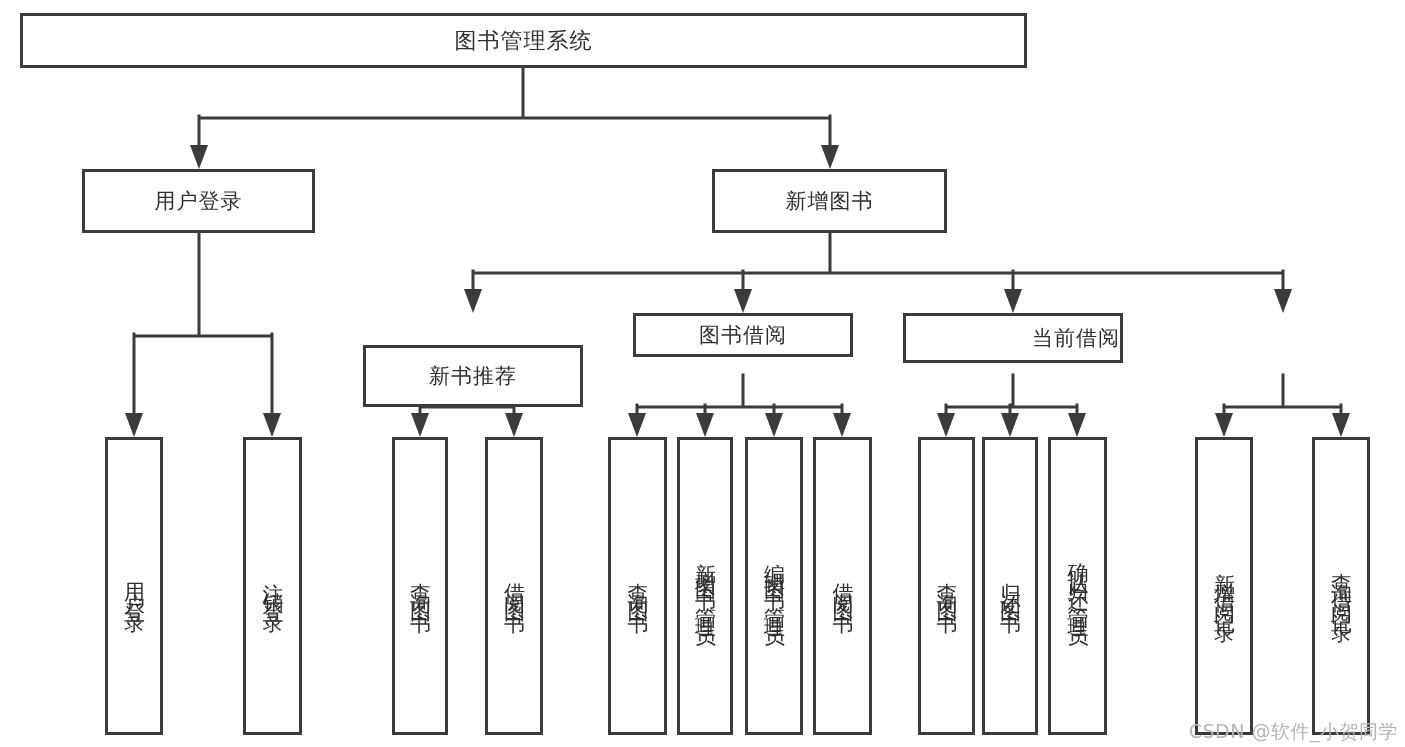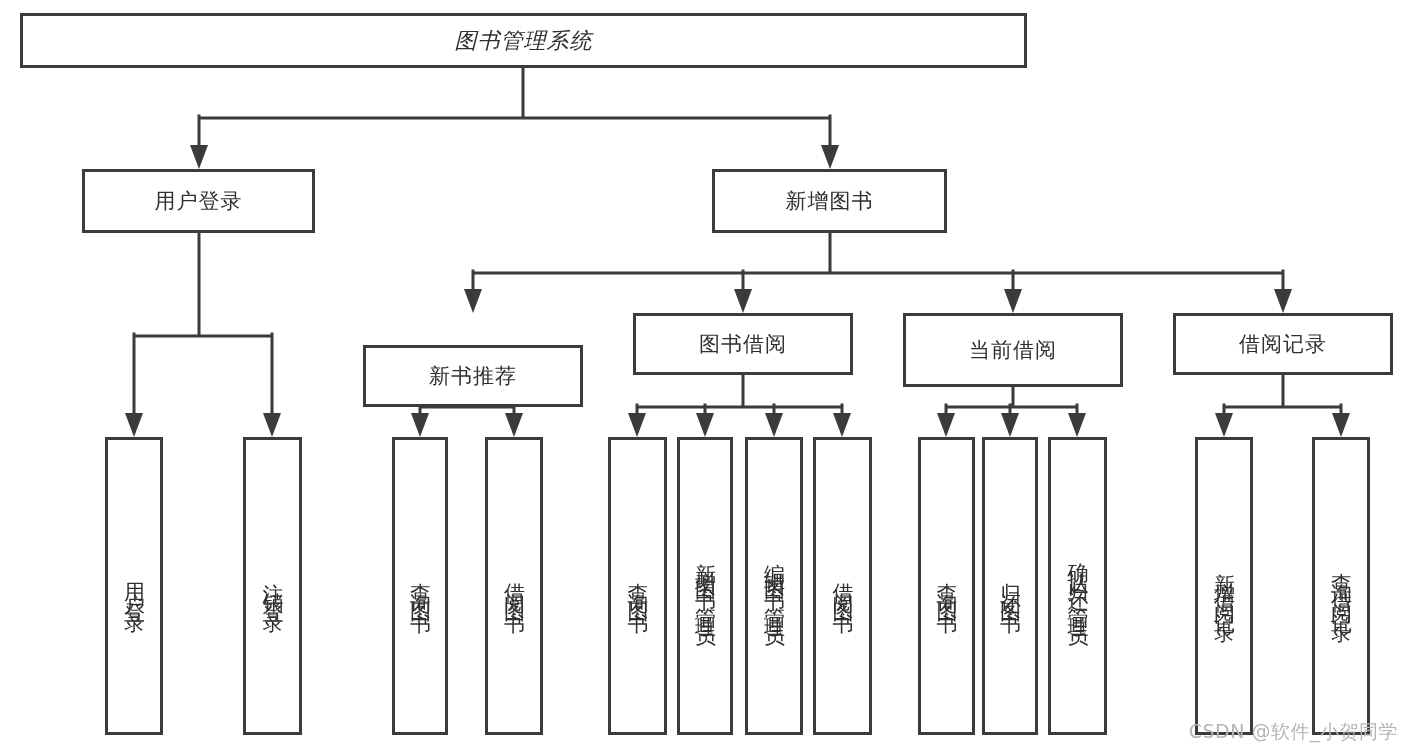--- a/index.html
+++ b/index.html
@@ -50,26 +50,26 @@
     display: block;
     writing-mode: vertical-rl;
     line-height: 1;
     font-size: 21px;
     letter-spacing: 10px;
     white-space: nowrap;
   }
   .leaf.dense span { letter-spacing: 9px; }
 
   
-  #n-root     { left: 20px;   top: 13px;  width: 1007px; height: 55px; font-style: italic; }
+  #n-root     { left: 20px;   top: 13px;  width: 1007px; height: 55px; }
   #n-login    { left: 82px;   top: 169px; width: 233px;  height: 64px; }
   #n-mgmt     { left: 712px;  top: 169px; width: 235px;  height: 64px; }
   #n-newbook  { left: 363px;  top: 313px; width: 220px;  height: 62px; margin-top: 32px; }
-  #n-borrow   { left: 633px;  top: 313px; width: 220px;  height: 62px; }
-  #n-current  { left: 903px;  top: 313px; width: 220px;  height: 74px; }
+  #n-borrow   { left: 633px;  top: 313px; width: 220px;  height: 44px; }
+  #n-current  { left: 903px;  top: 313px; width: 220px;  height: 50px; justify-content: flex-end; }
   #n-record   { left: 1173px; top: 313px; width: 220px;  height: 62px; }
 
   #l-1  { left: 105px;  width: 58px; }
   #l-2  { left: 243px;  width: 59px; }
   #l-3  { left: 392px;  width: 56px; }
   #l-4  { left: 485px;  width: 58px; }
   #l-5  { left: 608px;  width: 59px; }
   #l-6  { left: 677px;  width: 56px; }
   #l-7  { left: 745px;  width: 58px; }
   #l-8  { left: 813px;  width: 59px; }
@@ -141,23 +141,20 @@
 
   <div class="node" id="n-newbook">
     <span>新书推荐</span>
   </div>
   <div class="node" id="n-borrow">
     <span>图书借阅</span>
   </div>
   <div class="node" id="n-current">
     <span>当前借阅</span>
   </div>
-  <div class="node" id="n-record">
-    <span>借阅记录</span>
-  </div>
 
   <div class="leaf" id="l-1">
     <span>用户登录</span>
   </div>
   <div class="leaf" id="l-2">
     <span>注销登录</span>
   </div>
   <div class="leaf" id="l-3">
     <span>查询图书</span>
   </div>

